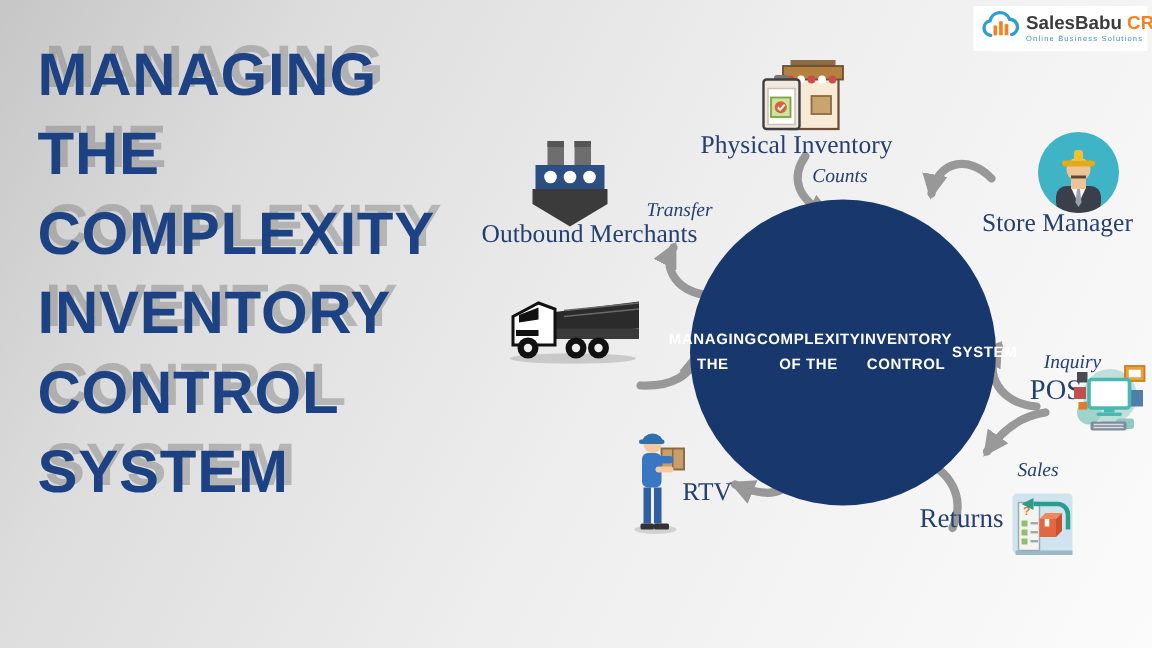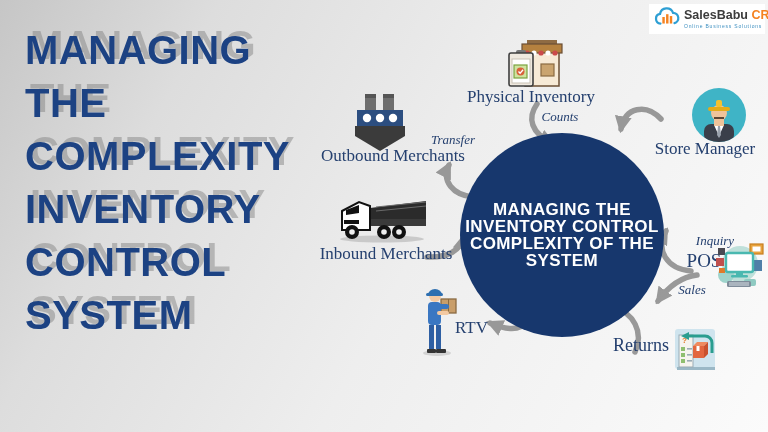--- a/index.html
+++ b/index.html
@@ -21,22 +21,22 @@
     background:#ffffff;display:flex;align-items:center;gap:3px;padding:1px 4px;
     box-sizing:border-box;
   }
   .logo-text{display:flex;flex-direction:column;line-height:1;}
   .logo-brandline{font-size:12.5px;font-weight:bold;color:#3c3c3c;white-space:nowrap;}
   .logo-brandline .crm{color:#f58220;}
   .logo-tagline{font-size:5px;color:#3d8fc0;letter-spacing:.8px;margin-top:2px;white-space:nowrap;}
   
   .center-circle{
     position:absolute;left:460px;top:133px;width:204px;height:204px;border-radius:50%;
-    background:#17376d;display:flex;flex-direction:column;align-items:center;justify-content:center;
-    color:#ffffff;font-weight:bold;font-size:17px;line-height:17px;letter-spacing:.4px;text-align:center;
+    background:#17376d;display:flex;flex-direction:row;align-items:center;justify-content:center;
+    color:#ffffff;font-weight:bold;font-size:10px;line-height:17px;letter-spacing:.4px;text-align:center;
   }
   
   .node-label{
     position:absolute;font-family:"Liberation Serif",serif;color:#25406f;
     font-size:17px;text-align:center;white-space:nowrap;
   }
   .flow-label{
     position:absolute;font-family:"Liberation Serif",serif;color:#25406f;
     font-size:13px;text-align:center;white-space:nowrap;font-style:italic;
   }
@@ -95,22 +95,22 @@
       <path d="M697,275 C681,277 668,287 658,301" marker-end="url(#ah)"></path>
       <path d="M635,352 C644,332 634,313 612,306" marker-end="url(#ah)"></path>
       <path d="M524,307 C533,326 518,335 490,323" marker-end="url(#ah)"></path>
       <path d="M427,257 C448,258 461,250 464,237" marker-end="url(#ah)"></path>
       <path d="M473,197 C453,195 441,181 449,165" marker-end="url(#ah)"></path>
     </g>
   </svg>
 
   <div class="center-circle">
     <div>MANAGING THE</div>
+    <div>COMPLEXITY OF THE</div>
     <div>INVENTORY CONTROL</div>
-    <div>COMPLEXITY OF THE</div>
     <div>SYSTEM</div>
   </div>
 
   <div class="icon" style="left:505px;top:38px;">
     <svg width="58" height="52" viewBox="0 0 58 52">
       <rect x="20" y="12" width="34" height="36" fill="#f7ead6" stroke="#6b4f35" stroke-width="1.5"></rect>
       <rect x="36" y="26" width="13" height="12" fill="#caa46f" stroke="#8a6b42" stroke-width="1.2"></rect>
       <rect x="22" y="2" width="30" height="6" fill="#8f6b43"></rect>
       <rect x="17" y="6" width="40" height="9" fill="#b5813f" stroke="#6b4f35" stroke-width="1.2"></rect>
       <circle cx="22" cy="15" r="2.6" fill="#cc4b4b"></circle>
@@ -171,21 +171,20 @@
       <polygon points="10,14 23,9 23,17 10,19" fill="#111111"></polygon>
       <rect x="8" y="24" width="15" height="4" fill="#111111"></rect>
       <circle cx="16" cy="36" r="7" fill="#111111"></circle>
         <circle cx="16" cy="36" r="2.8" fill="#eeeeee"></circle>
       <circle cx="48" cy="36" r="7" fill="#111111"></circle>
         <circle cx="48" cy="36" r="2.8" fill="#eeeeee"></circle>
       <circle cx="63" cy="36" r="7" fill="#111111"></circle>
         <circle cx="63" cy="36" r="2.8" fill="#eeeeee"></circle>
     </svg>
   </div>
-  <div class="node-label" style="left:306px;top:244px;width:160px;">Inbound Merchants</div>
 
   <div class="icon" style="left:417px;top:283px;">
     <svg width="40" height="74" viewBox="0 0 40 74">
       <ellipse cx="20" cy="70" rx="14" ry="3" fill="#c4c4c4" opacity="0.7"></ellipse>
       <rect x="24" y="16" width="15" height="14" fill="#c99e6a" stroke="#8a6b42" stroke-width="1.3"></rect>
       <line x1="31.5" y1="16" x2="31.5" y2="30" stroke="#8a6b42" stroke-width="1"></line>
       <circle cx="18" cy="13" r="6" fill="#f3c9a2"></circle>
       <path d="M11,12 a7,6 0 0 1 14,0 z" fill="#2e6fb0"></path>
       <rect x="9" y="10" width="17" height="3" rx="1.5" fill="#2e6fb0"></rect>
       <rect x="11" y="19" width="13" height="23" rx="4" fill="#3a77c2"></rect>
@@ -213,21 +212,21 @@
       <rect x="40" y="22" width="8" height="11" fill="#4f7fa8"></rect>
       <rect x="5" y="30" width="6" height="5" fill="#e07b2a"></rect>
       <rect x="12" y="15" width="27" height="19" rx="2" fill="#ffffff" stroke="#49b8b0" stroke-width="2.4"></rect>
       <rect x="22" y="34" width="7" height="3" fill="#49b8b0"></rect>
       <rect x="17" y="37" width="17" height="2.4" rx="1.2" fill="#49b8b0"></rect>
       <rect x="13" y="43" width="24" height="6" rx="1.5" fill="#7f8c9a"></rect>
       <line x1="15" y1="45" x2="35" y2="45" stroke="#d7dde3" stroke-width="1"></line>
       <line x1="15" y1="47" x2="35" y2="47" stroke="#d7dde3" stroke-width="1"></line>
     </svg>
   </div>
-  <div class="flow-label" style="left:668px;top:282px;width:48px;">Sales</div>
+  <div class="flow-label" style="left:668px;top:305px;width:48px;">Sales</div>
 
   <div class="node-label" style="left:606px;top:335px;width:70px;font-size:18px;">Returns</div>
   <div class="icon" style="left:673px;top:327px;">
     <svg width="44" height="46" viewBox="0 0 44 46">
       <rect x="2" y="2" width="40" height="40" rx="3" fill="#cfe4ee"></rect>
       <rect x="4" y="40" width="38" height="3" fill="#9bb8c6"></rect>
       <rect x="6" y="8" width="14" height="32" fill="#f6f4ee" stroke="#9aabb5" stroke-width="1"></rect>
       <text x="9" y="16" font-size="8" font-weight="bold" fill="#e07b2a" font-family="Liberation Sans, sans-serif">?</text>
       <rect x="8" y="20" width="4" height="4" fill="#8fbf6f"></rect>
       <rect x="8" y="26" width="4" height="4" fill="#8fbf6f"></rect>

